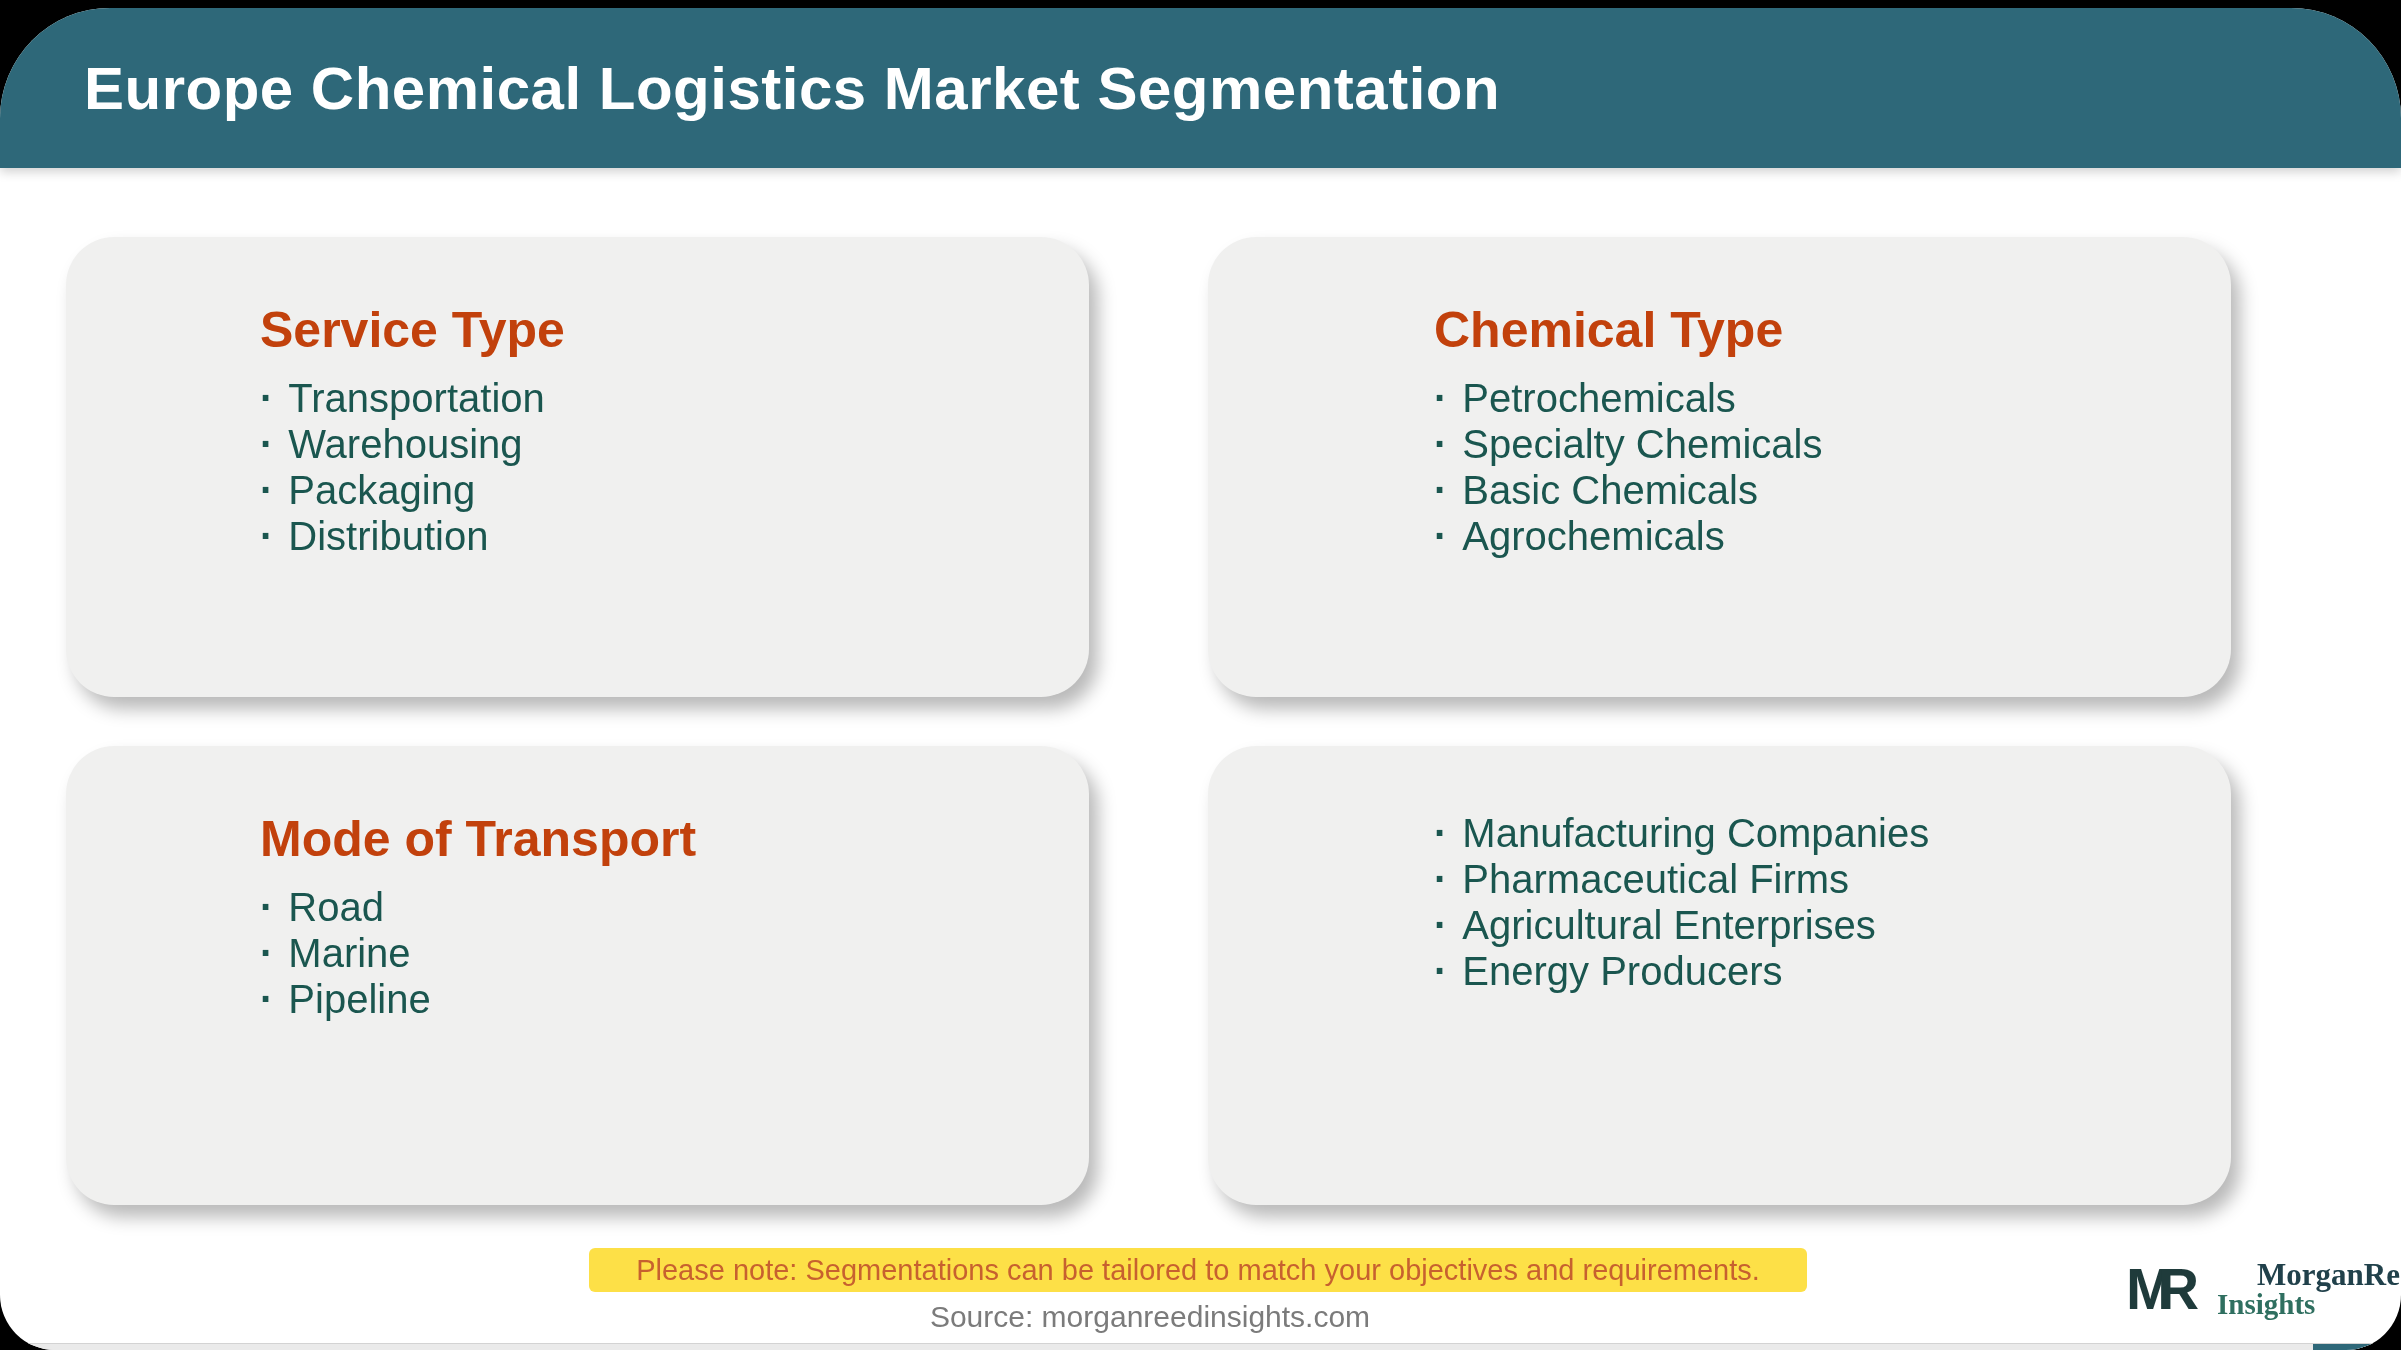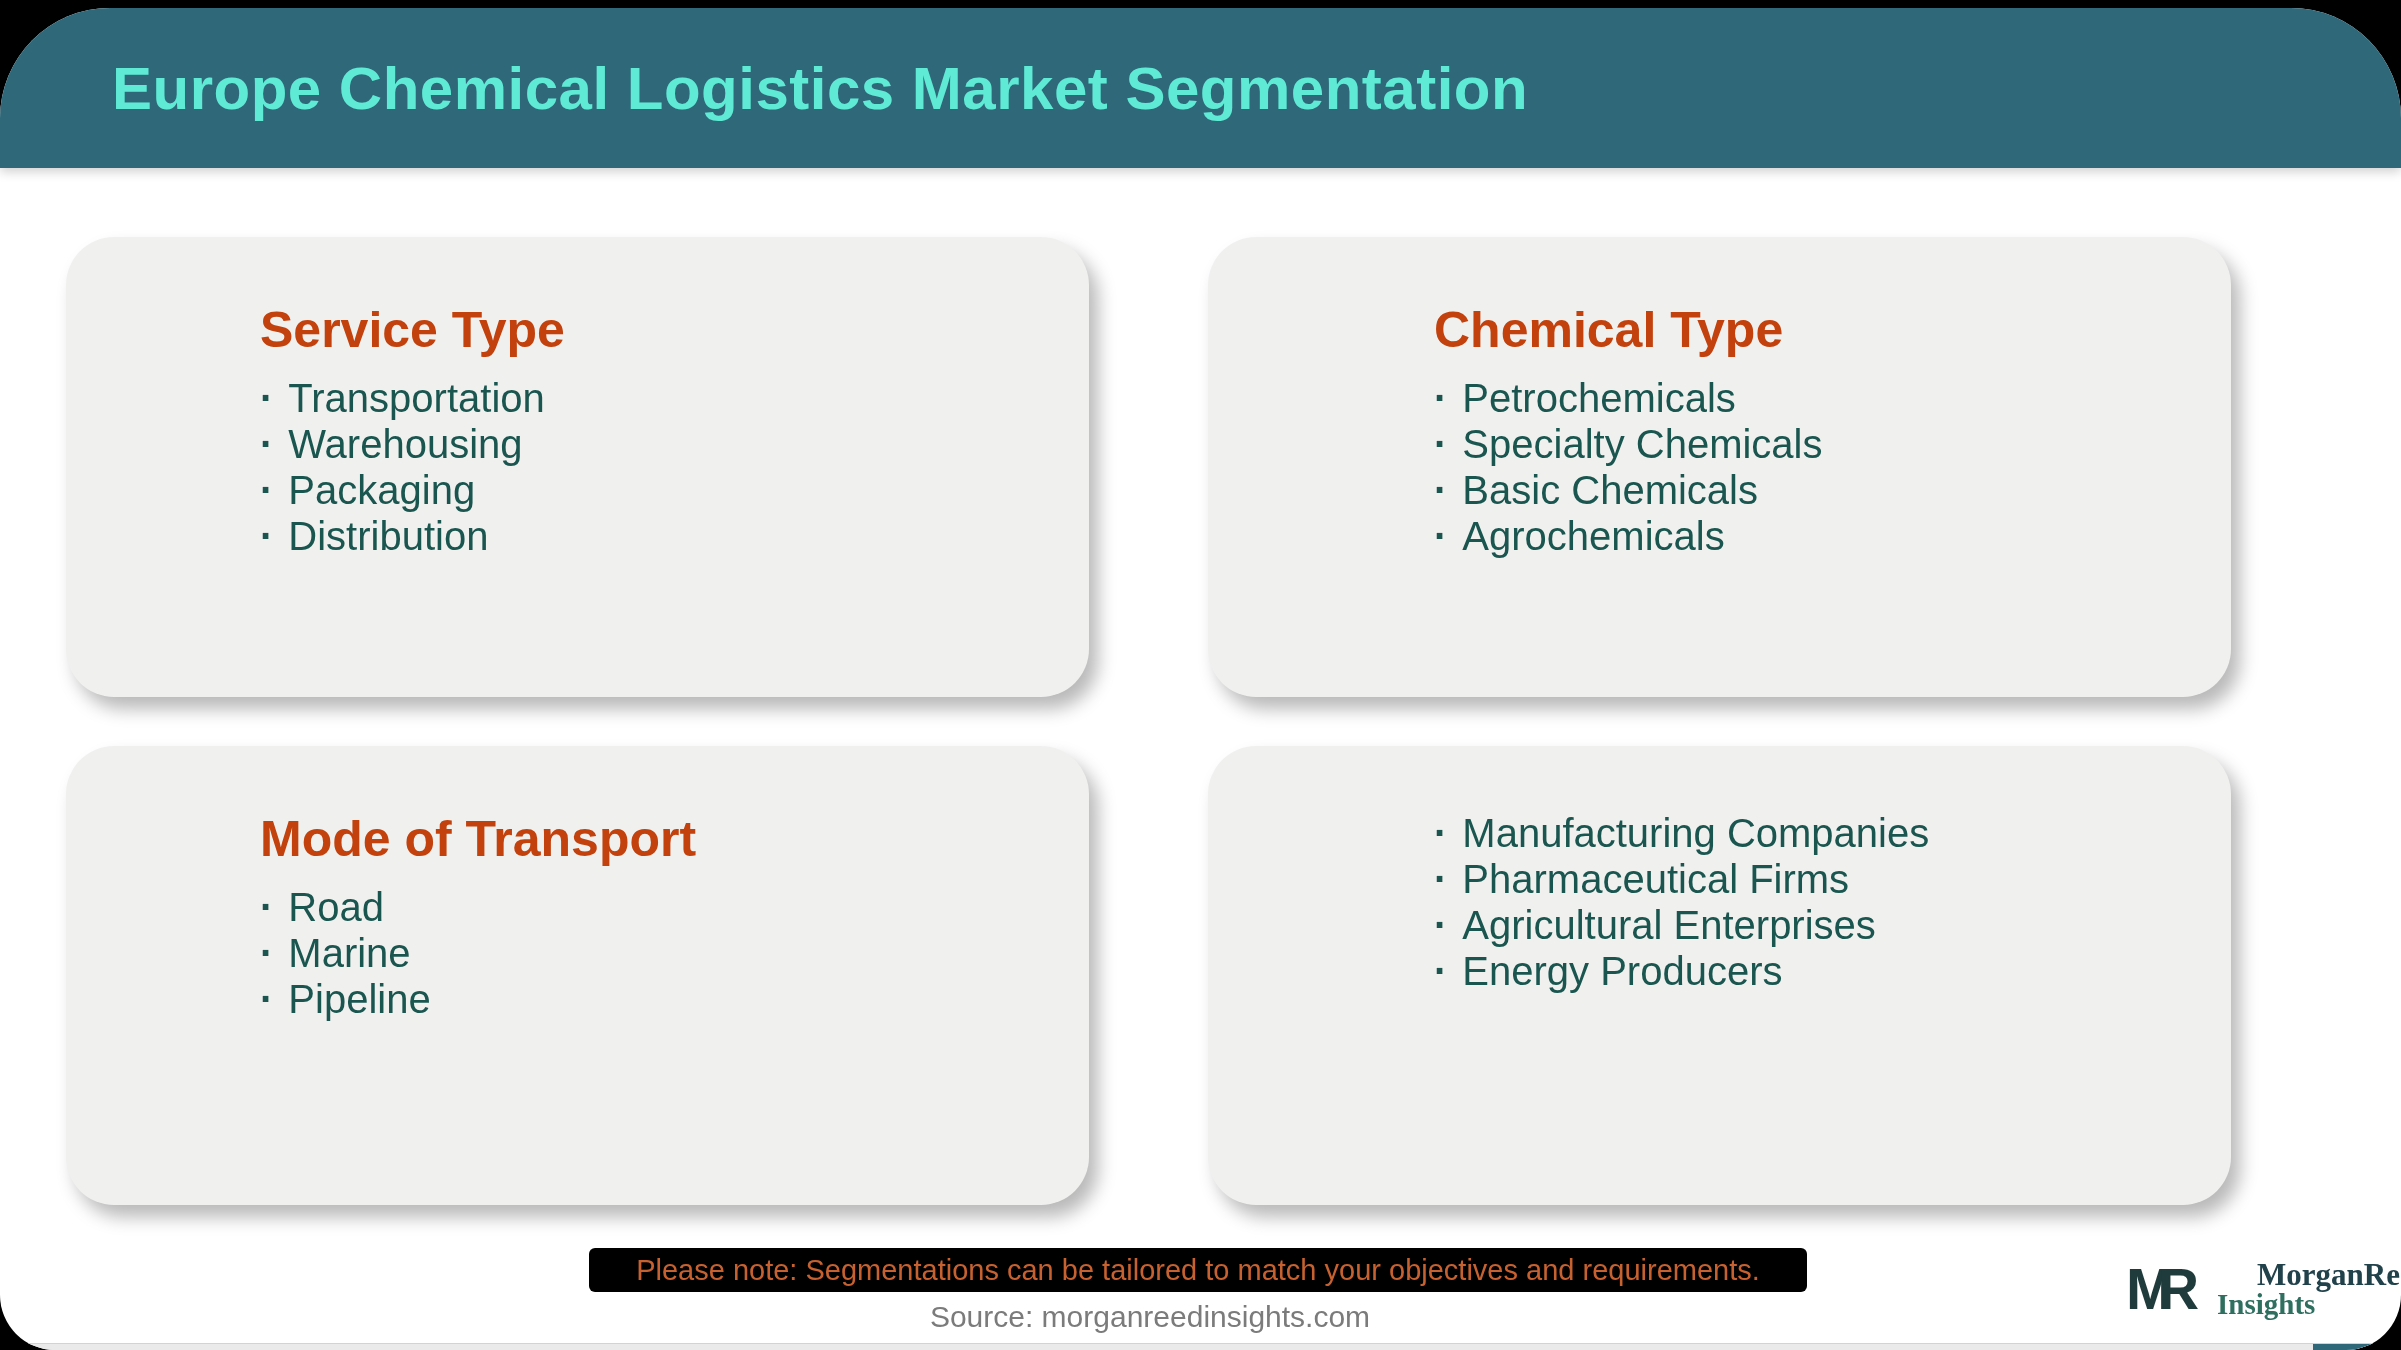--- a/index.html
+++ b/index.html
@@ -18,23 +18,23 @@
     overflow:hidden;
   }
   .header {
     position:absolute; top:0; left:0;
     width:100%; height:160px;
     background:#2E6879;
     display:flex; align-items:center;
     box-shadow:0 4px 10px rgba(0,0,0,0.18);
   }
   .page-title {
-    padding-left:112px;
+    padding-left:84px;
     font-size:60px; font-weight:800;
-    color:#5eead4; letter-spacing:0.5px;
+    color:#ffffff; letter-spacing:0.5px;
     white-space:nowrap;
   }
   .card {
     position:absolute;
     width:1023px;
     background:#F0F0EF;
     border-radius:48px;
     box-shadow:9px 12px 18px rgba(0,0,0,0.28);
     box-sizing:border-box;
     padding:64px 50px 0 194px;
@@ -57,21 +57,21 @@
   }
   .card-list li::before {
     content:"·";
     font-weight:700;
     margin-right:15px;
   }
   .note-banner {
     position:absolute;
     left:589px; top:1240px;
     width:1218px; height:44px;
-    background:#000000;
+    background:#fde047;
     border-radius:6px;
     display:flex; align-items:center; justify-content:center;
   }
   .note-text { font-size:29px; color:#C7612F; white-space:nowrap; }
   .source-text {
     position:absolute;
     left:541px; top:1292px; width:1218px;
     text-align:center;
     font-size:30px; color:#7B7B7B;
   }

